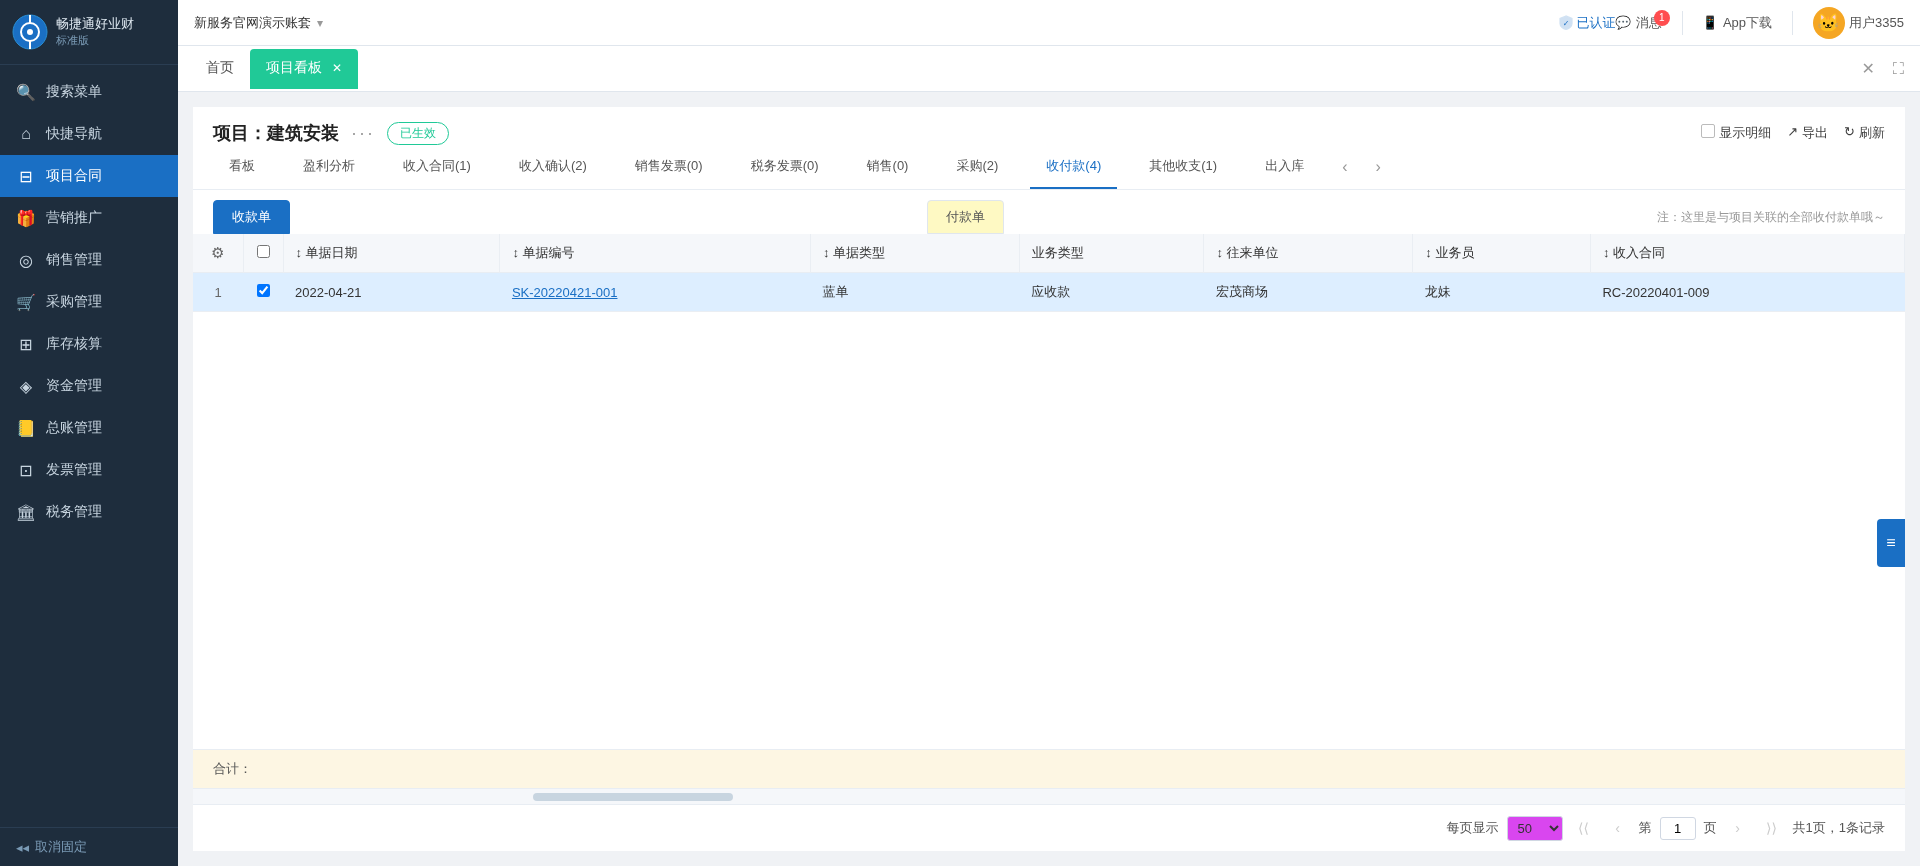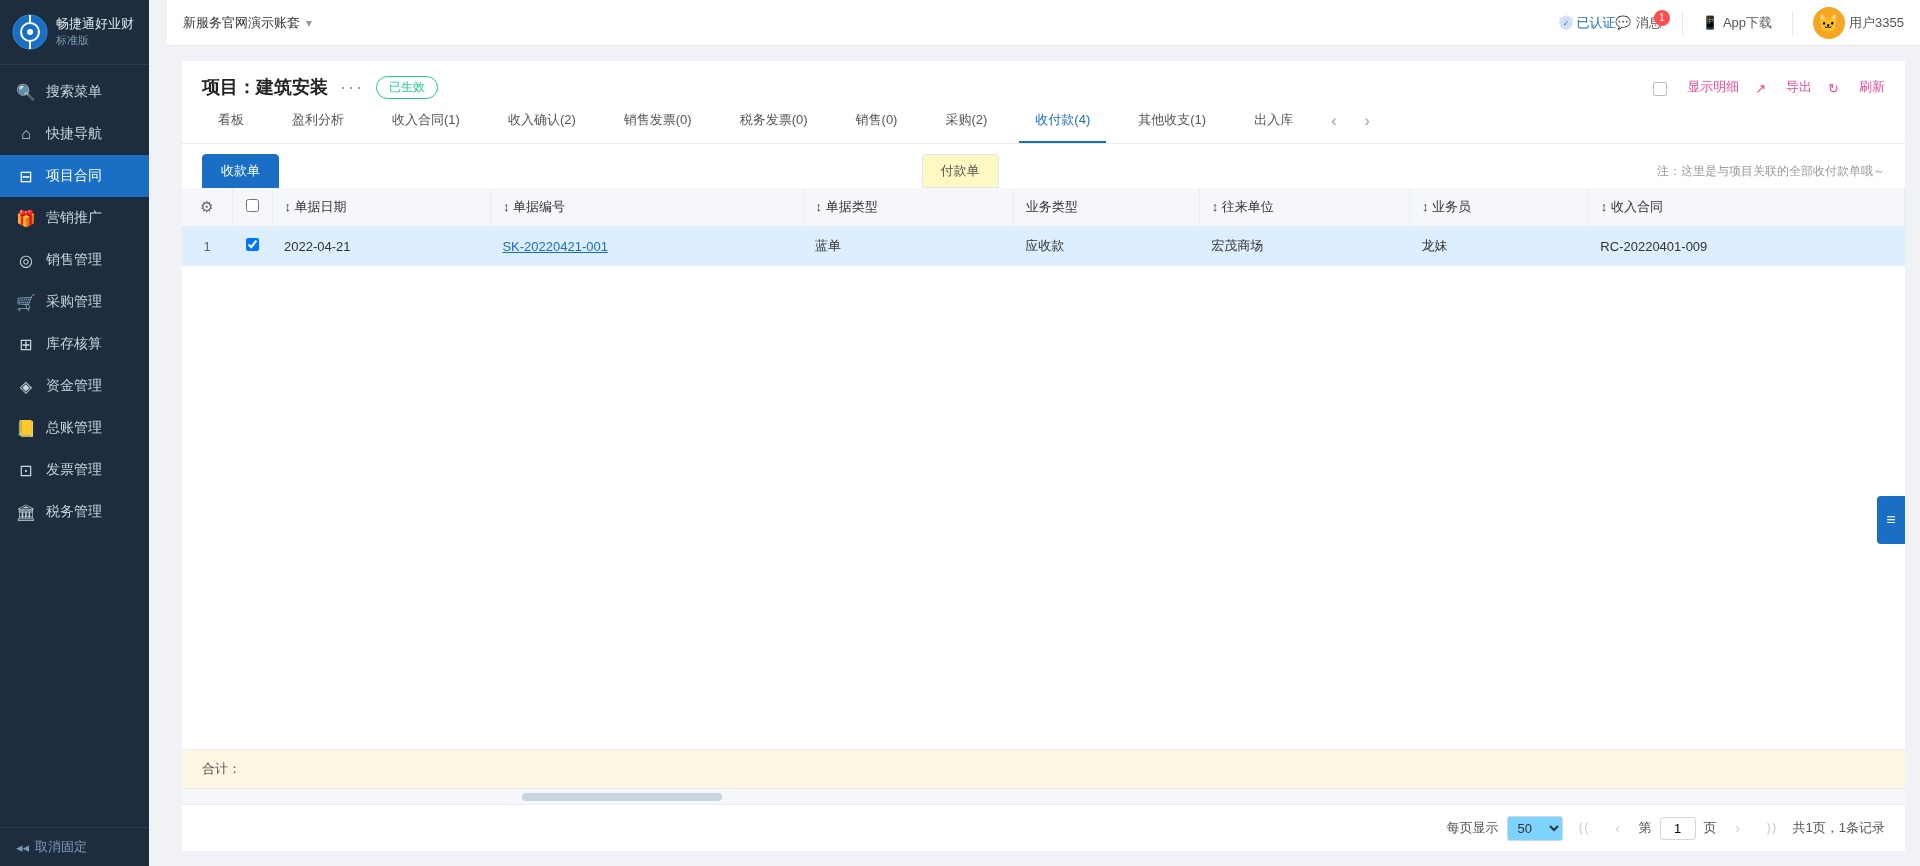--- a/index.html
+++ b/index.html
@@ -1,20 +1,20 @@
 <!DOCTYPE html>
 <html><head>
   <meta charset="utf-8">
   <style>
     * { box-sizing: border-box; margin: 0; padding: 0; }
     body { font-family: 'Microsoft YaHei', Arial, sans-serif; font-size: 13px; background: #f0f2f5; display: flex; height: 866px; overflow: hidden; }
 
     
     .sidebar {
-      width: 149px;
+      width: 178px;
       background: #1e2d3d;
       color: #c8d5e0;
       display: flex;
       flex-direction: column;
       flex-shrink: 0;
       height: 100%;
     }
     .sidebar-header {
       display: flex;
       align-items: center;
@@ -72,21 +72,20 @@
       gap: 6px;
     }
 
     
     .main {
       flex: 1;
       display: flex;
       flex-direction: column;
       background: #f0f2f5;
       overflow: hidden;
-      padding-left: 18px;
     }
 
     
     .topbar {
       background: #fff;
       border-bottom: 1px solid #e0e6ed;
       display: flex;
       align-items: center;
       padding: 0 16px;
       height: 46px;
@@ -223,23 +222,23 @@
       font-size: 12px;
     }
     .project-header-right {
       margin-left: auto;
       display: flex;
       align-items: center;
       gap: 16px;
     }
     .header-action {
       display: flex;
-      align-items: flex-end;
-      gap: 20px;
-      color: #ec4899;
+      align-items: flex-start;
+      gap: 4px;
+      color: #404040;
       cursor: pointer;
       font-size: 13px;
     }
     .checkbox-show { width: 14px; height: 14px; border: 1px solid #bbb; border-radius: 2px; }
 
     
     .sub-nav {
       display: flex;
       align-items: center;
       padding: 0 20px;
@@ -380,21 +379,21 @@
       color: #555;
       flex-shrink: 0;
       border-top: 1px solid #e8edf3;
     }
     .page-size-select {
       border: 1px solid #d0d7e2;
       border-radius: 3px;
       padding: 3px 6px;
       font-size: 13px;
       color: #333;
-      background: #7dd3fc;
+      background: #d946ef;
       cursor: pointer;
     }
     .page-btn {
       width: 26px;
       height: 26px;
       display: flex;
       align-items: center;
       justify-content: center;
       cursor: pointer;
       color: #555;
@@ -534,20 +533,34 @@
         <span>App下载</span>
       </div>
       <div class="topbar-divider"></div>
       <div class="topbar-action">
         <div class="user-avatar">🐱</div>
         <span>用户3355</span>
       </div>
     </div>
   </div>
 
+  <div class="tabbar">
+    <div class="tab">
+      <span>首页</span>
+    </div>
+    <div class="tab active">
+      <span>项目看板</span>
+      <span class="tab-close">✕</span>
+    </div>
+    <div class="tabbar-spacer"></div>
+    <div class="tabbar-window-btns">
+      <span class="win-btn">✕</span>
+      <span class="win-btn">⛶</span>
+    </div>
+  </div>
 
   <div class="content">
 
     <div class="project-header">
       <span style="font-size:18px;font-weight:bold;color:#222;">项目：建筑安装</span>
       <span class="project-more">···</span>
       <span class="project-status">已生效</span>
       <div class="project-header-right">
         <div class="header-action">
           <div class="checkbox-show"></div>

